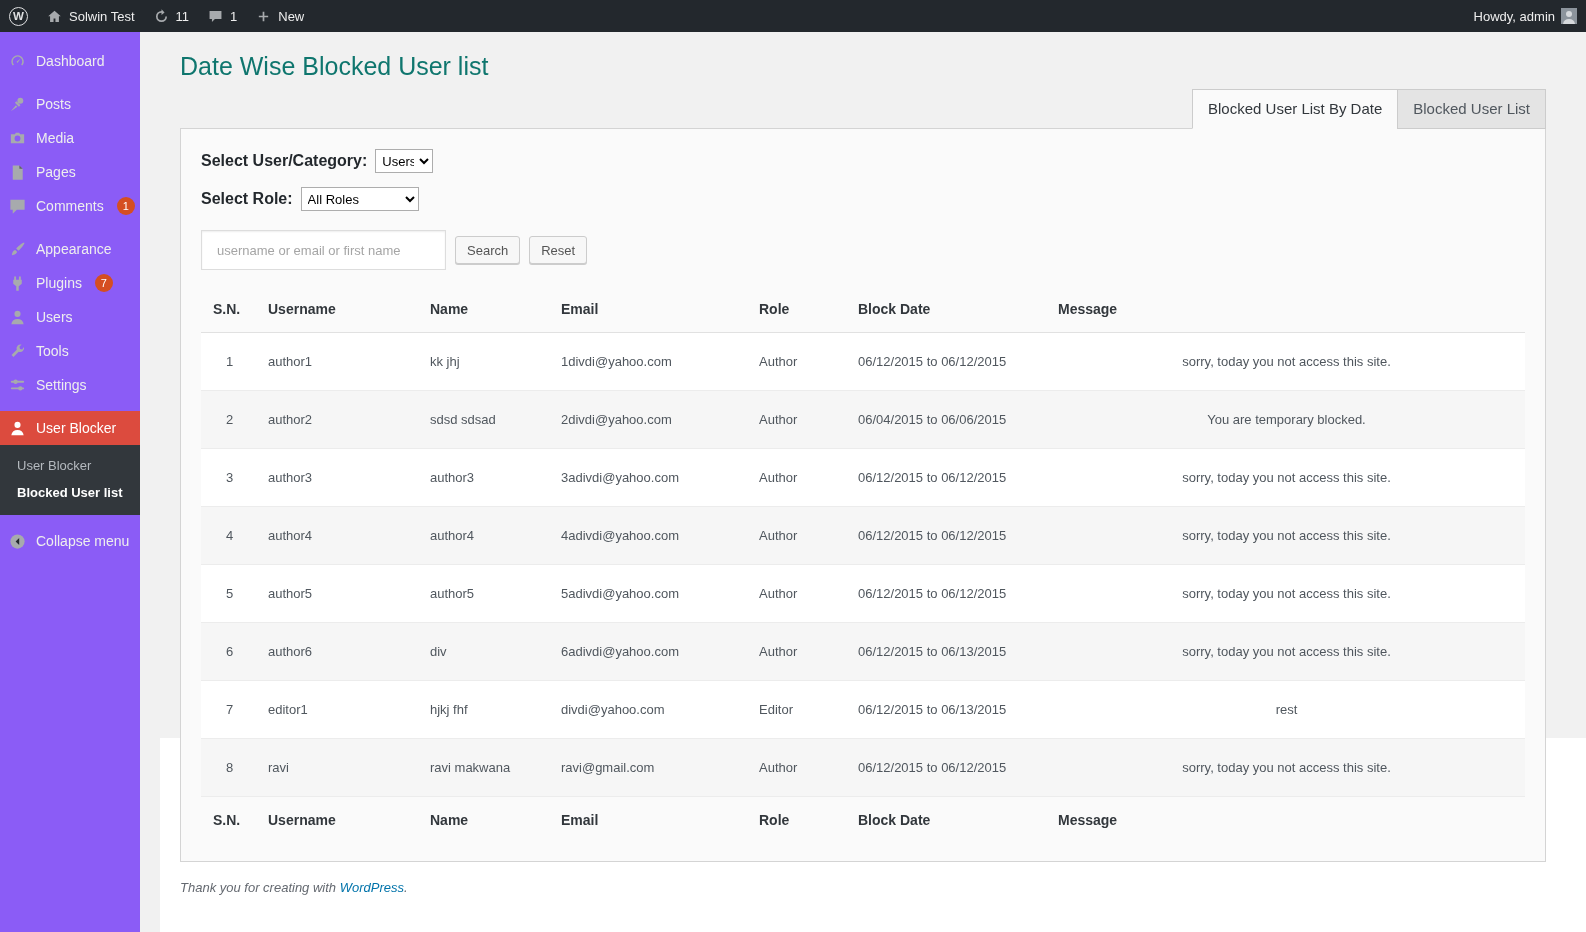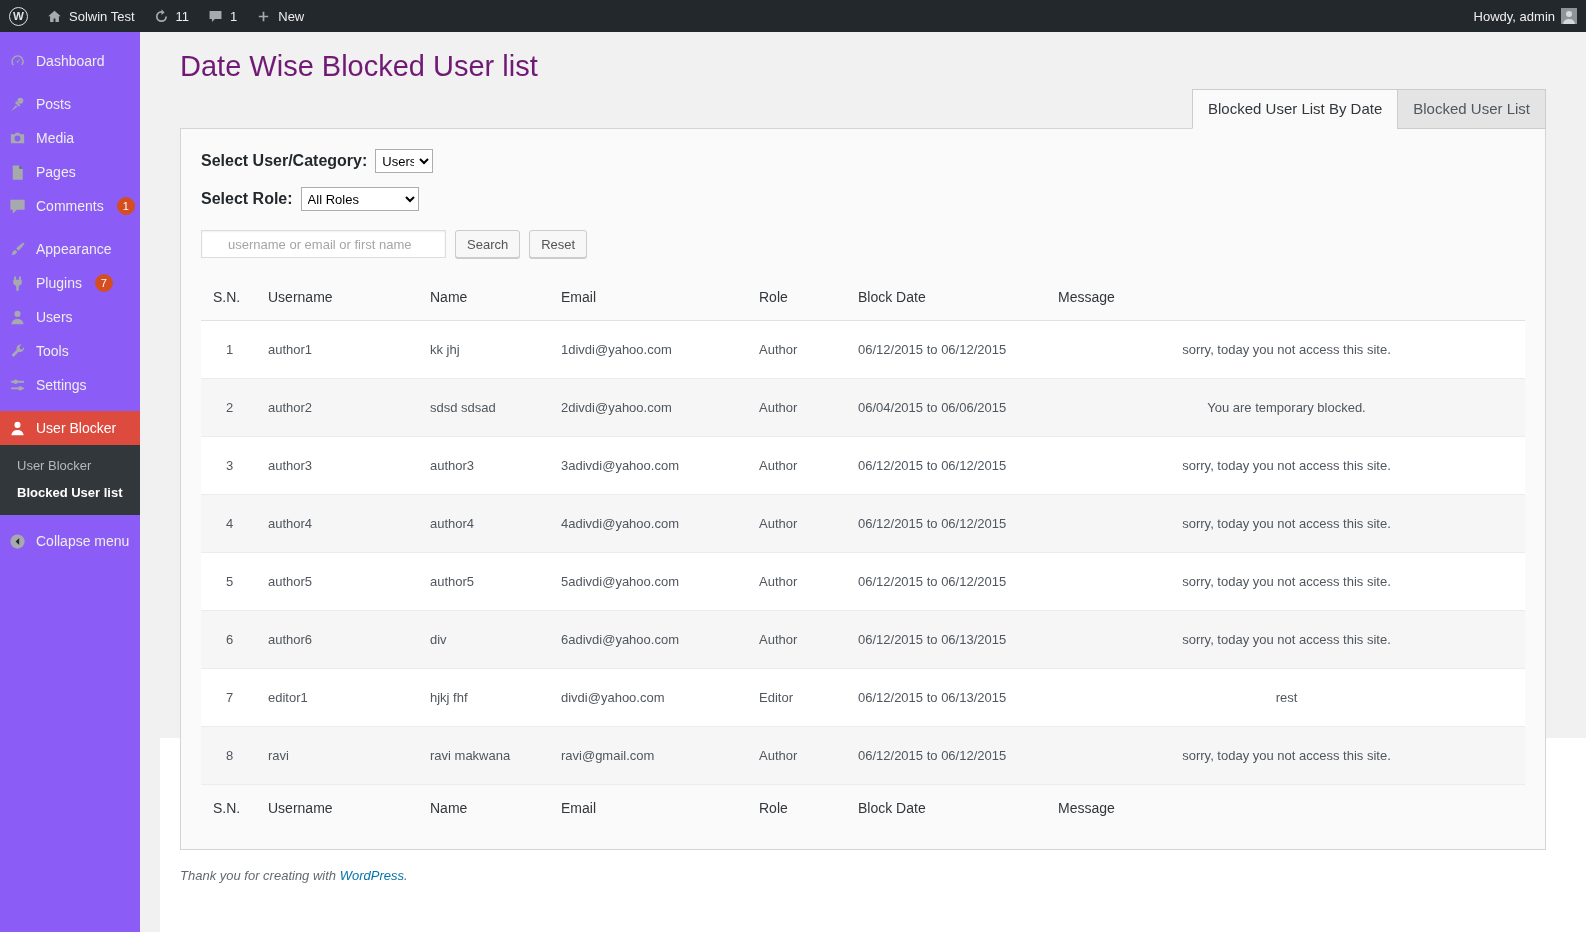--- a/index.html
+++ b/index.html
@@ -42,53 +42,53 @@
   .submenu { background:#32373c; padding:7px 0 9px; }
   .submenu-item { padding:6px 12px 6px 17px; font-size:13px; color:#b4b9be; cursor:pointer; }
   .submenu-item.current { color:#fff; font-weight:700; }
   .collapse-item { margin-top:9px; }
 
   
   #content { position:absolute; left:160px; top:32px; right:0; bottom:0; background:#f1f1f1; overflow:hidden; }
   #lower-band { position:absolute; left:0; right:0; top:706px; bottom:0; background:#fff; z-index:0; }
   .inner { position:relative; z-index:1; padding:19px 40px 0 20px; }
 
-  h1.page-title { font-size:29px; font-weight:400; color:#701a75; line-height:30px; margin-bottom:8px; }
+  h1.page-title { font-size:25px; font-weight:400; color:#0f766e; line-height:30px; margin-bottom:8px; }
 
   .nav-tabs { display:flex; justify-content:flex-end; align-items:flex-end; margin-bottom:-1px; position:relative; z-index:2; }
   .nav-tab {
     border:1px solid #ccc; background:#e4e4e4; color:#50575e;
     font-size:15px; line-height:22px; padding:8px 15px; cursor:pointer; white-space:nowrap;
   }
   .nav-tab + .nav-tab { margin-left:-1px; }
   .nav-tab.active { background:#fafafa; border-bottom-color:#fafafa; color:#32373c; }
 
   .panel { position:relative; z-index:1; border:1px solid #d4d4d4; background:#fafafa; padding:20px 20px 18px; }
 
   .filter-row { display:flex; align-items:center; gap:8px; margin-bottom:14px; }
   .filter-label { font-weight:700; font-size:16px; color:#23282d; }
   select { font-size:13px; padding:1px 2px; background:#fff; border:1px solid #adadad; height:24px; }
   .sel-category { width:58px; }
   .sel-role { width:118px; }
 
   .search-row { display:flex; align-items:center; gap:9px; margin:19px 0 0; }
   .search-input {
-    width:245px; height:28px; padding:3px 26px; border:1px solid #ddd; background:#fff;
+    width:245px; height:40px; padding:3px 15px; border:1px solid #ddd; background:#fff;
     box-shadow:inset 0 1px 2px rgba(0,0,0,.07); font-size:13px; color:#32373c; outline:none;
   }
   .search-input::placeholder { color:#a5a5a5; }
   .btn {
     height:28px; padding:0 11px; border:1px solid #ccc; border-radius:3px; background:#f7f7f7;
     box-shadow:0 1px 0 #ccc; color:#555; font-size:13px; cursor:pointer;
     font-family:"Liberation Sans","DejaVu Sans",sans-serif;
   }
 
   table.list-table { width:100%; border-collapse:collapse; table-layout:fixed; margin-top:16px; }
   .list-table thead th, .list-table tfoot th {
-    font-size:14px; font-weight:400; color:#32373c; text-align:left;
+    font-size:14px; font-weight:700; color:#32373c; text-align:left;
     padding:15px 10px 15px 12px; white-space:nowrap;
   }
   .list-table thead th { border-bottom:1px solid #e1e1e1; }
   .list-table tfoot th { border-top:1px solid #e1e1e1; }
   th.sortable { color:#0073aa; cursor:pointer; }
   th.col-msg, td.col-msg { text-align:center; }
   .list-table tbody tr { background:#fff; }
   .list-table tbody tr:nth-of-type(even) { background:#f6f6f6; }
   .list-table tbody td {
     font-size:13px; color:#50575e; padding:21px 10px 21px 12px;

